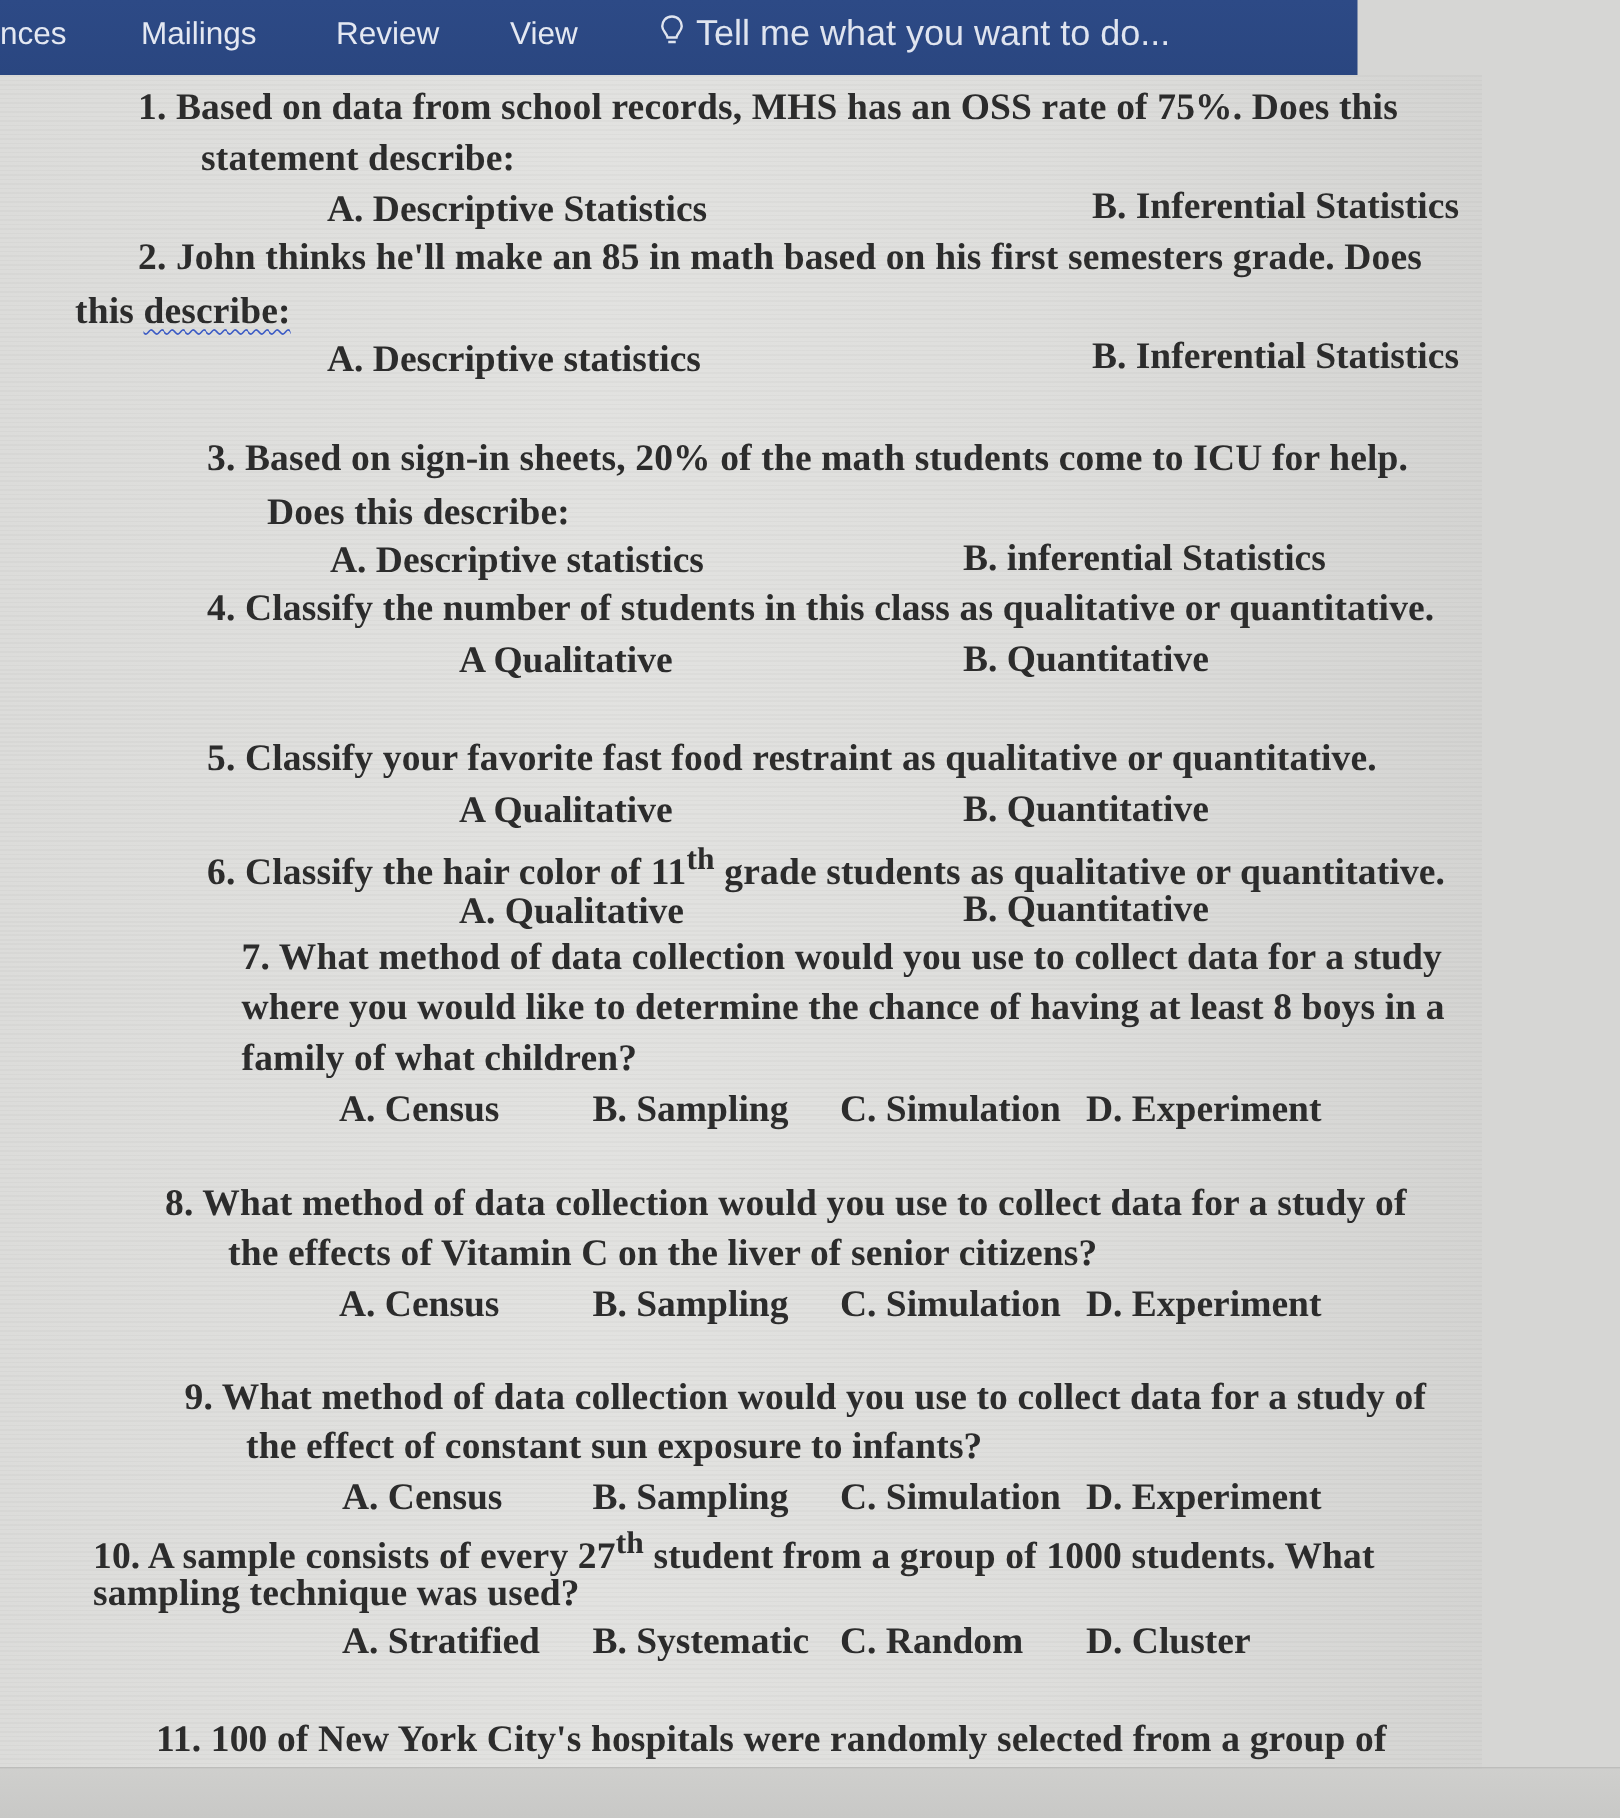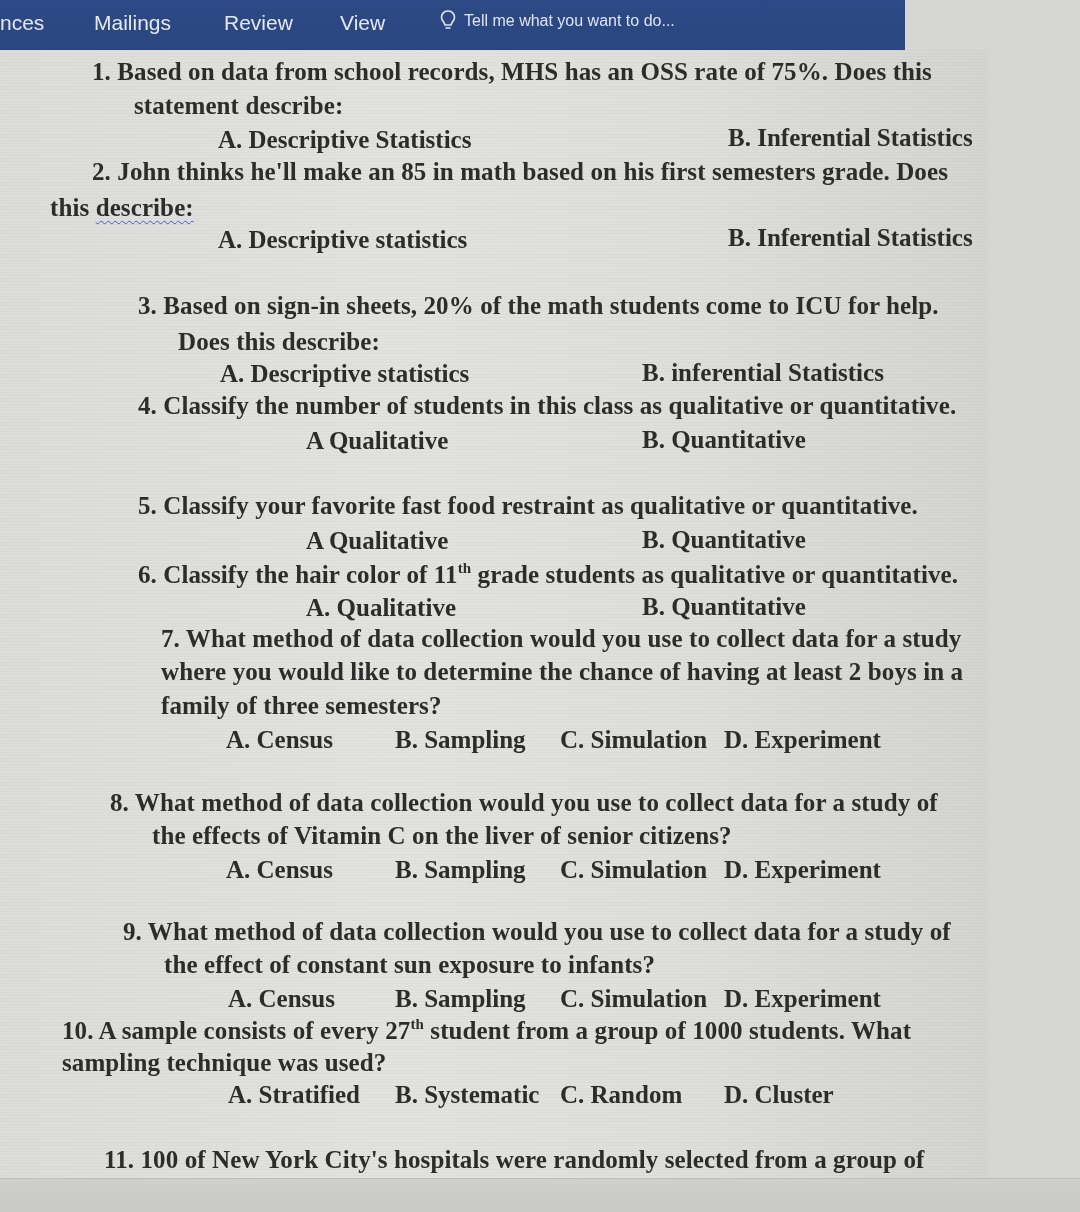--- a/index.html
+++ b/index.html
@@ -11,35 +11,35 @@
     position: relative;
   }
   .ribbon {
     position: absolute; left: 0; top: 0; width: 905px; height: 50px;
     background: linear-gradient(180deg, #2d4a86 0%, #2a4680 100%);
     color: #e4e8f2;
     font-family: "Liberation Sans", "DejaVu Sans", sans-serif;
     font-size: 21px;
   }
   .ribbon .tab { position: absolute; top: 11px; }
-  .ribbon .tell { position: absolute; top: 9px; left: 440px; display: flex; align-items: center; gap: 8px; font-size: 16px; color: #dfe4ef; }
+  .ribbon .tell { position: absolute; top: 9px; left: 440px; display: flex; align-items: flex-start; gap: 8px; font-size: 24px; color: #dfe4ef; }
   .bulb { width: 16px; height: 24px; display: inline-block; }
   .doc {
     position: absolute; left: 0; top: 50px; width: 988px; height: 1162px;
     background:
       repeating-linear-gradient(0deg, rgba(0,0,0,0.025) 0 1px, transparent 1px 3px),
       linear-gradient(90deg, #dcdcda 0%, #e2e2e0 40%, #dededc 70%, #d4d4d2 100%);
   }
   .line {
     position: absolute; white-space: nowrap;
     font-size: 25px; font-weight: bold; letter-spacing: 0.1px;
     color: #2c2c2c;
   }
   .opt { position: absolute; white-space: nowrap; font-size: 25px; font-weight: bold; color: #2c2c2c; }
-  sup { font-size: 15px; vertical-align: 10px; }
+  sup { font-size: 21px; vertical-align: 10px; }
   .squiggle { text-decoration: underline wavy #3b5bc5; text-decoration-thickness: 1px; text-underline-offset: 4px; }
   .bottom-edge { position: absolute; left: 0; top: 1178px; width: 1080px; height: 34px; background: linear-gradient(180deg, #cfcfcd, #c8c8c6); border-top: 1px solid #bdbdbb; }
 </style>
 </head>
 <body>
 
 <div class="ribbon">
   <span class="tab" style="left:0px;">nces</span>
   <span class="tab" style="left:94px;">Mailings</span>
   <span class="tab" style="left:224px;">Review</span>
@@ -80,22 +80,22 @@
   <div class="opt" style="left:306px; top:477px;">A Qualitative</div>
   <div class="opt" style="left:642px; top:476px;">B. Quantitative</div>
 
   <div class="line" style="left:138px; top:510px;">
     <span>6.  Classify the hair color of 11</span><sup>th</sup><span> grade students as qualitative or quantitative.</span>
   </div>
   <div class="opt" style="left:306px; top:544px;">A. Qualitative</div>
   <div class="opt" style="left:642px; top:543px;">B. Quantitative</div>
 
   <div class="line" style="left:161px; top:575px;">7. What method of data collection would you use to collect data for a study</div>
-  <div class="line" style="left:161px; top:608px;">where you would like to determine the chance of having at least 2 boys in a</div>
-  <div class="line" style="left:161px; top:642px;">family of three semesters?</div>
+  <div class="line" style="left:161px; top:608px;">where you would like to determine the chance of having at least 8 boys in a</div>
+  <div class="line" style="left:161px; top:642px;">family of what children?</div>
   <div class="opt" style="left:226px; top:676px;">A. Census</div>
   <div class="opt" style="left:395px; top:676px;">B. Sampling</div>
   <div class="opt" style="left:560px; top:676px;">C. Simulation</div>
   <div class="opt" style="left:724px; top:676px;">D. Experiment</div>
 
   <div class="line" style="left:110px; top:739px;text-align:right;">8.  What method of data collection would you use to collect data for a study of</div>
   <div class="line" style="left:152px; top:772px;">the effects of Vitamin C on the liver of senior citizens?</div>
   <div class="opt" style="left:226px; top:806px;">A. Census</div>
   <div class="opt" style="left:395px; top:806px;">B. Sampling</div>
   <div class="opt" style="left:560px; top:806px;">C. Simulation</div>

